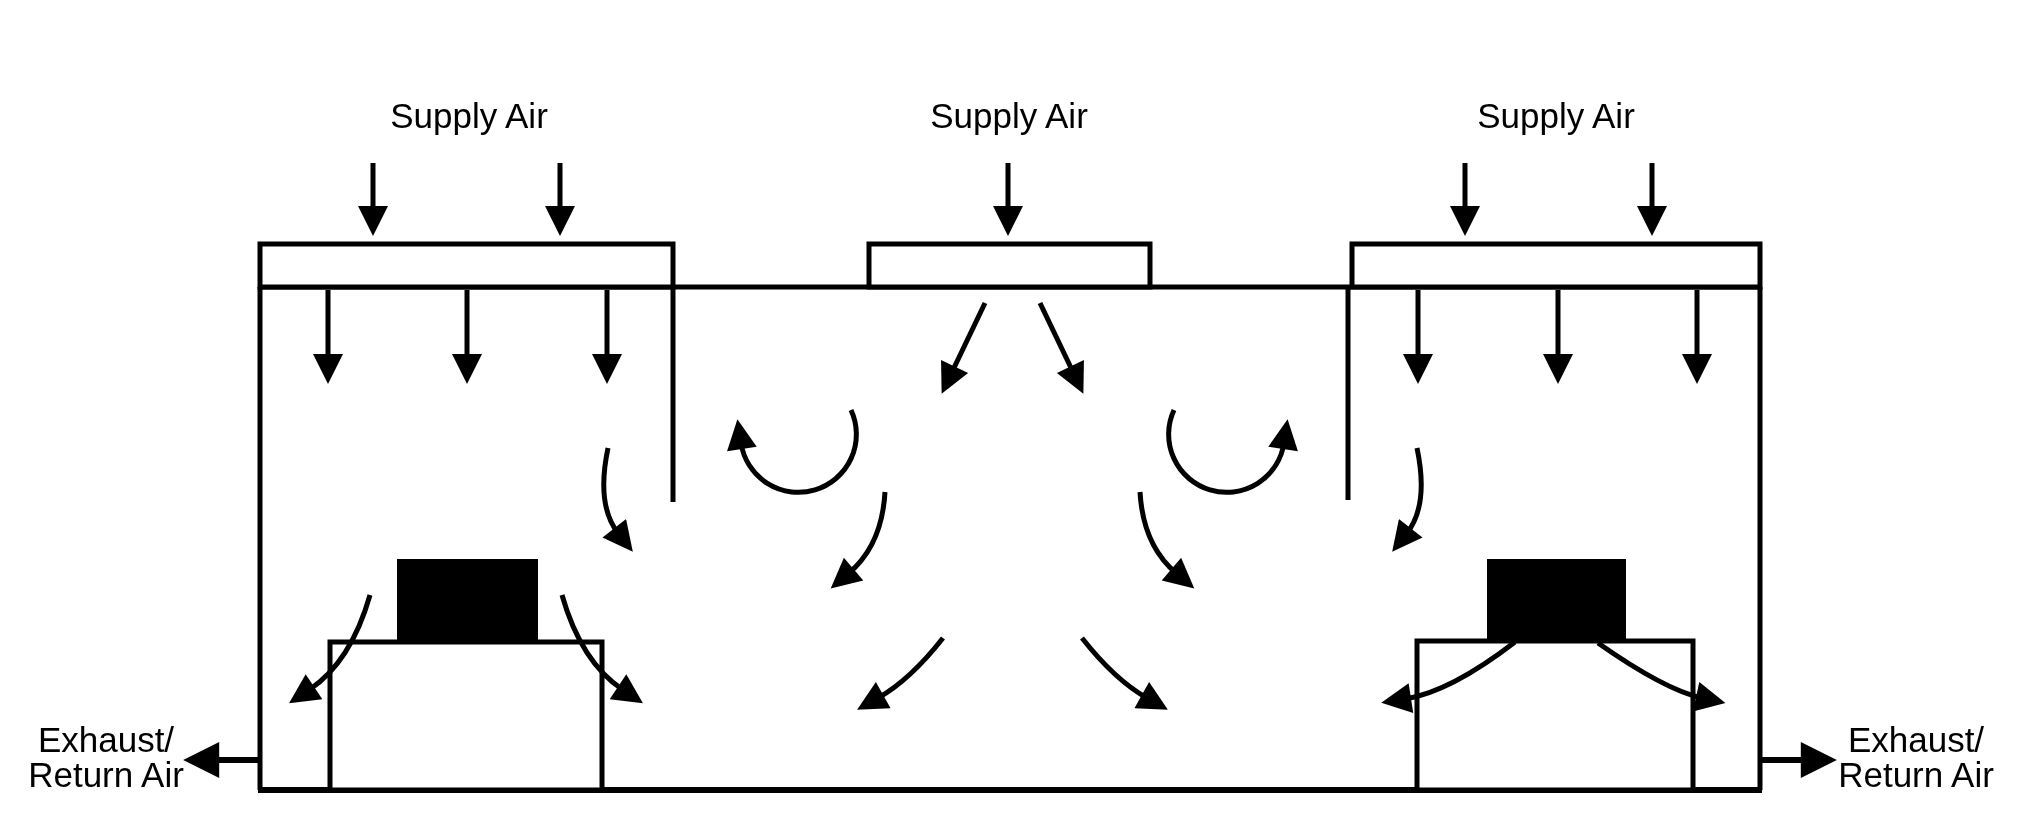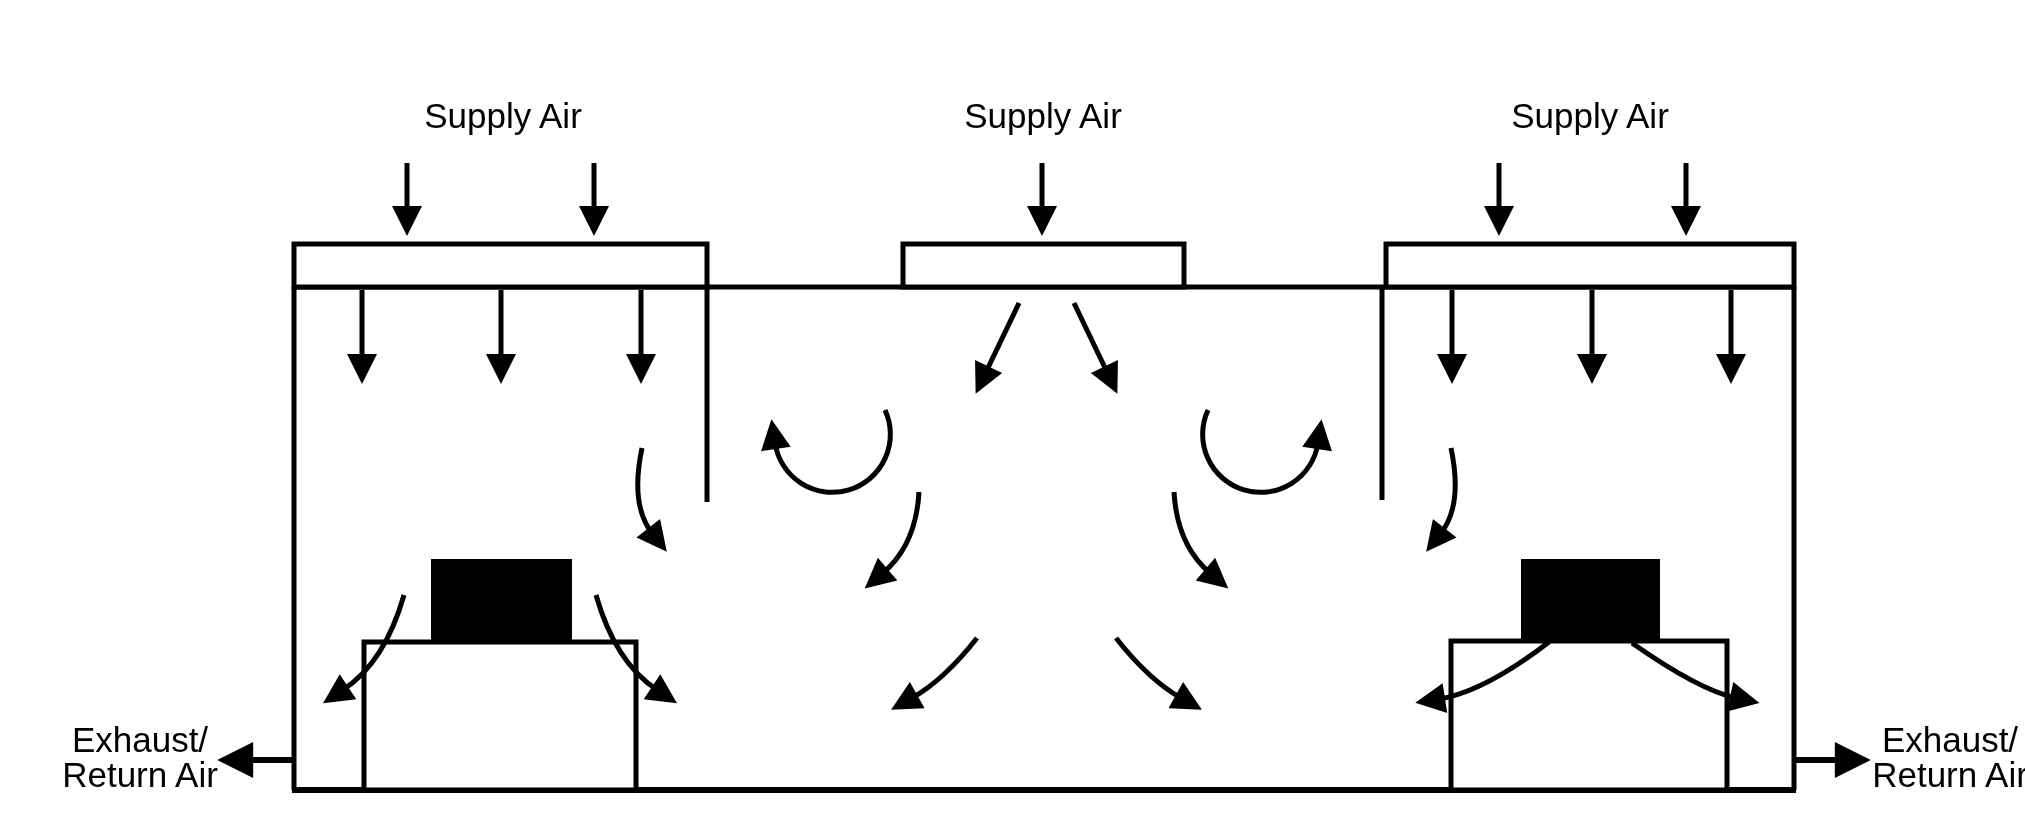--- a/index.html
+++ b/index.html
@@ -1,17 +1,17 @@
 <!DOCTYPE html>
 <html style="--ink: #000000; --bg: #ffffff;"><head>
 <meta charset="utf-8">
 <style>
   :root { --ink:#000000; --bg:#ffffff; }
   html,body { margin:0; padding:0; background:var(--bg); }
-  .stage { width:1826px; height:824px; position:relative; background:var(--bg);padding-left:34px; }
+  .stage { width:1826px; height:824px; position:relative; background:var(--bg); }
   svg { display:block; }
   text {
     font-family:"Liberation Sans", sans-serif;
     fill:var(--ink);
   }
   .lbl { font-size:35px; }
   .stroke { stroke:var(--ink); fill:none; }
   .w5 { stroke-width:5; }
   .w6 { stroke-width:6; }
   .whitebox { fill:var(--bg); stroke:var(--ink); stroke-width:5; }

